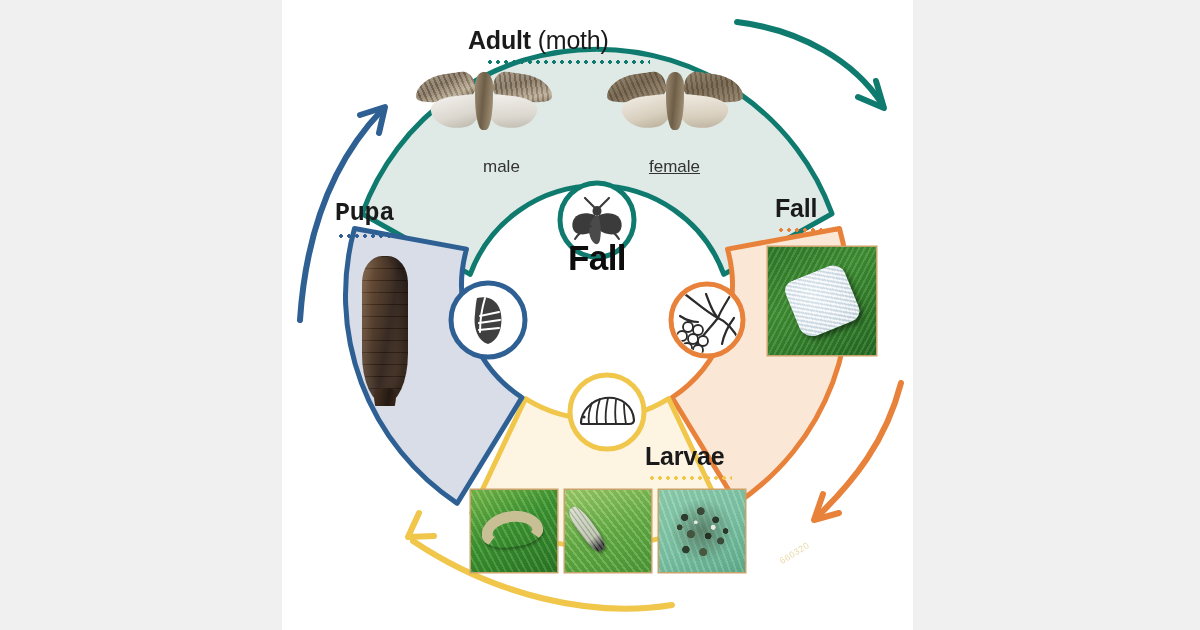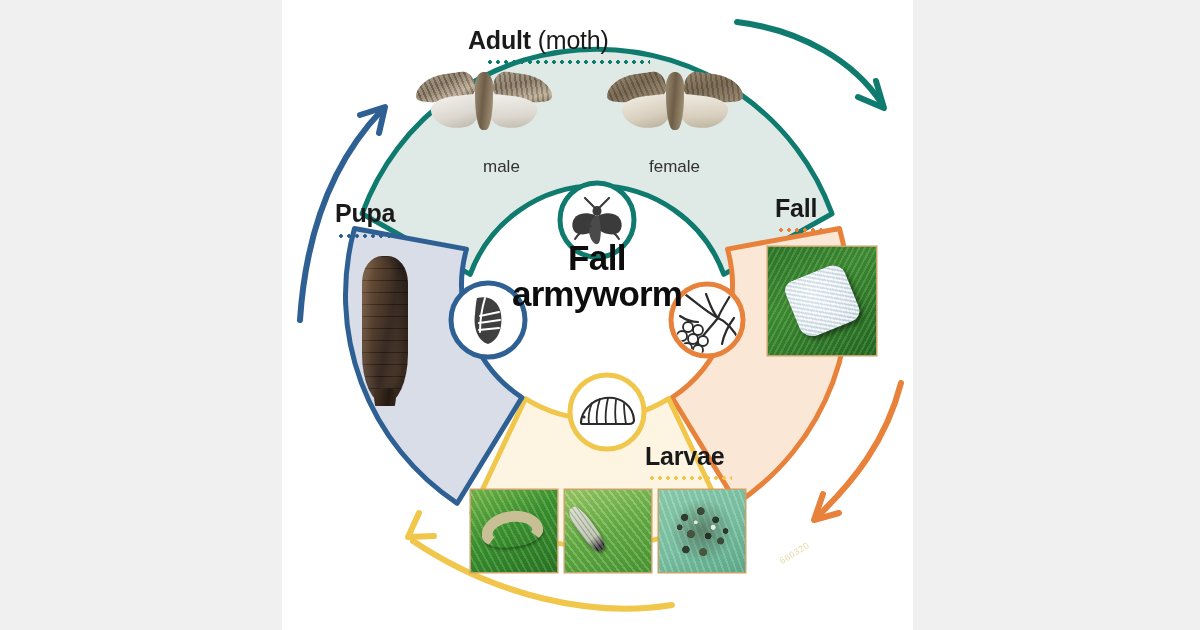--- a/index.html
+++ b/index.html
@@ -414,21 +414,21 @@
     </div>
     <div class="moth female" style="left:318px; top:66px;">
       <div class="wing wingL"></div>
         <div class="wing wingR"></div>
       <div class="hind hindL"></div>
         <div class="hind hindR"></div>
       <div class="thorax"></div>
     </div>
 
     <div class="lbl sex-label" style="left:201px; top:158px;">male</div>
-    <div class="lbl sex-label" style="left:367px; top:158px;">female</div>
+    <div class="lbl sex-label" style="left:367px; top:158px;text-decoration:underline;">female</div>
 
     <div class="lbl stage-title" style="left:493px; top:196px;">
       <span>Fall</span>
     </div>
     <div class="dots" style="left:495px; top:228px; width:60px;
                 background-image: radial-gradient(circle, #e8813a 1.6px, transparent 1.7px);"></div>
 
     <div class="photo photo-border ph-eggs" style="left:486px; top:247px; width:108px; height:108px;">
       <div class="mass"></div>
     </div>
@@ -444,30 +444,29 @@
     </div>
     <div class="photo photo-border ph-larva-b" style="left:283px; top:490px; width:86px; height:82px;">
       <div class="worm2"></div>
     </div>
     <div class="photo photo-border ph-larva-c" style="left:377px; top:490px; width:86px; height:82px;">
       <div class="frass"></div>
     </div>
 
     <div class="watermark" style="left:496px; top:548px;">660320</div>
 
-    <div class="lbl stage-title" style="left:53px; top:201px;">
+    <div class="lbl stage-title" style="left:53px; top:201px;font-family:Liberation Mono, monospace;">
       <span>Pupa</span>
     </div>
     <div class="dots" style="left:55px; top:234px; width:66px;
                 background-image: radial-gradient(circle, #2e6094 1.6px, transparent 1.7px);"></div>
 
     <div class="photo ph-pupa" style="left:48px; top:256px; width:110px; height:150px;">
       <div class="body"></div>
       <div class="tip"></div>
     </div>
 
     <div class="center-title">
       <span class="l1">Fall</span>
-      <span class="l2">armyworm</span>
     </div>
 
   </div>
 </div>
 
 </body></html>

